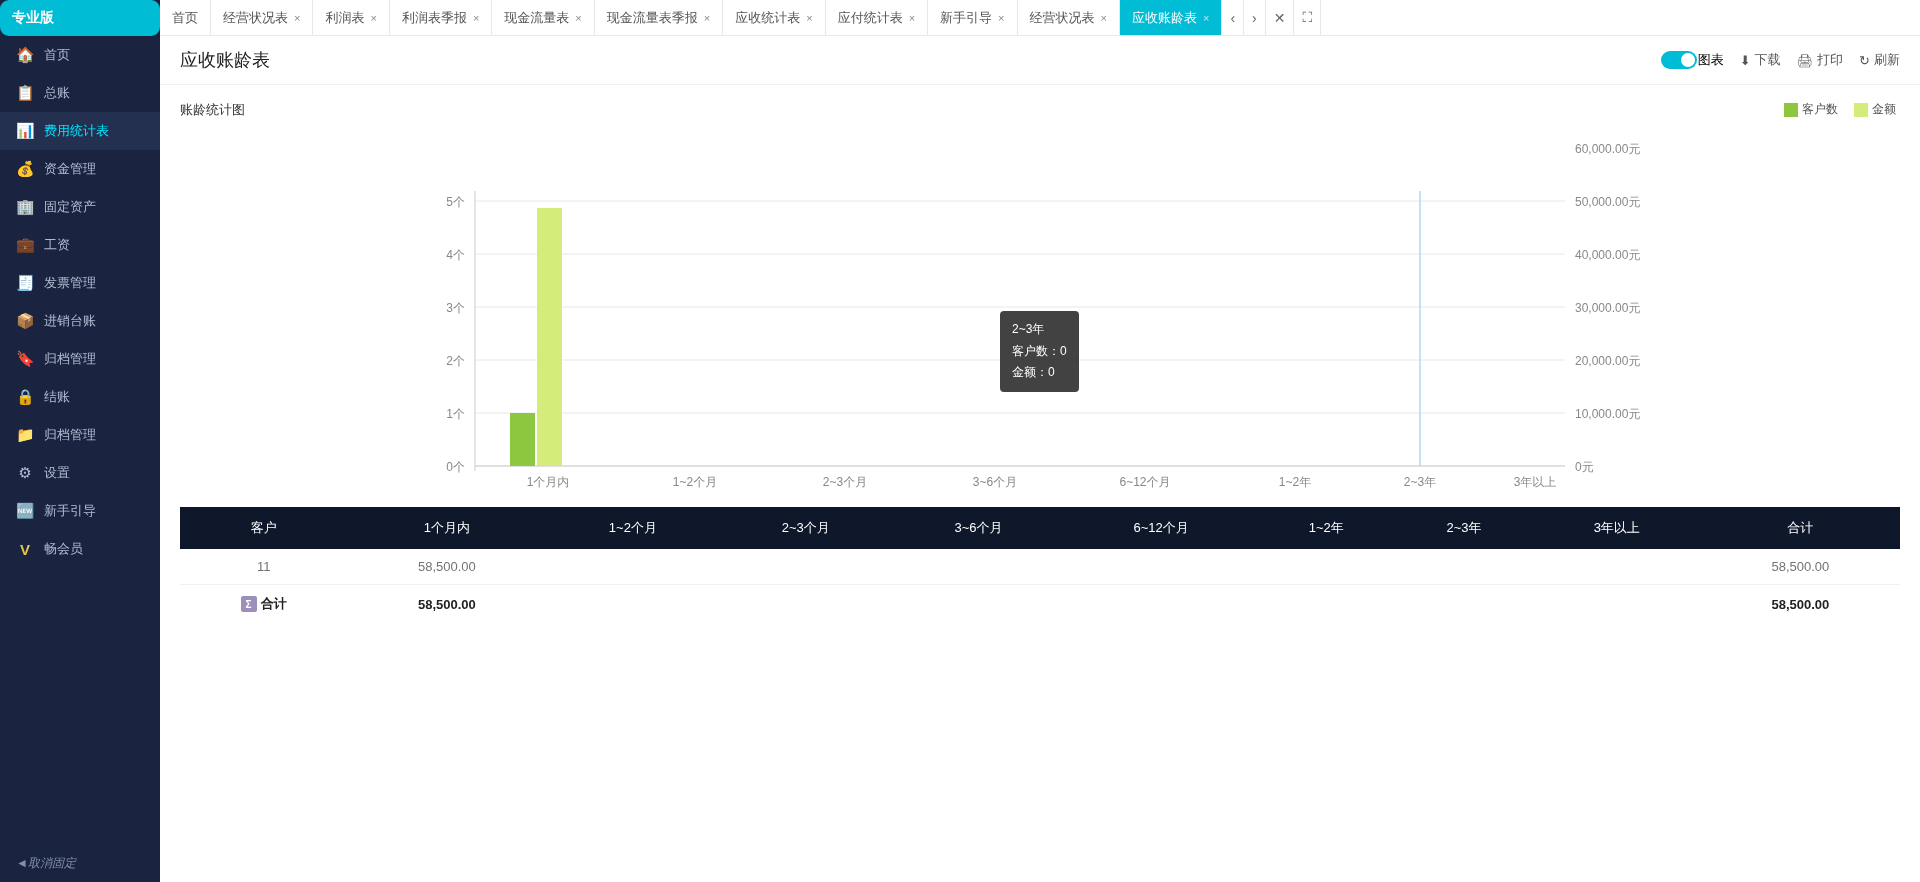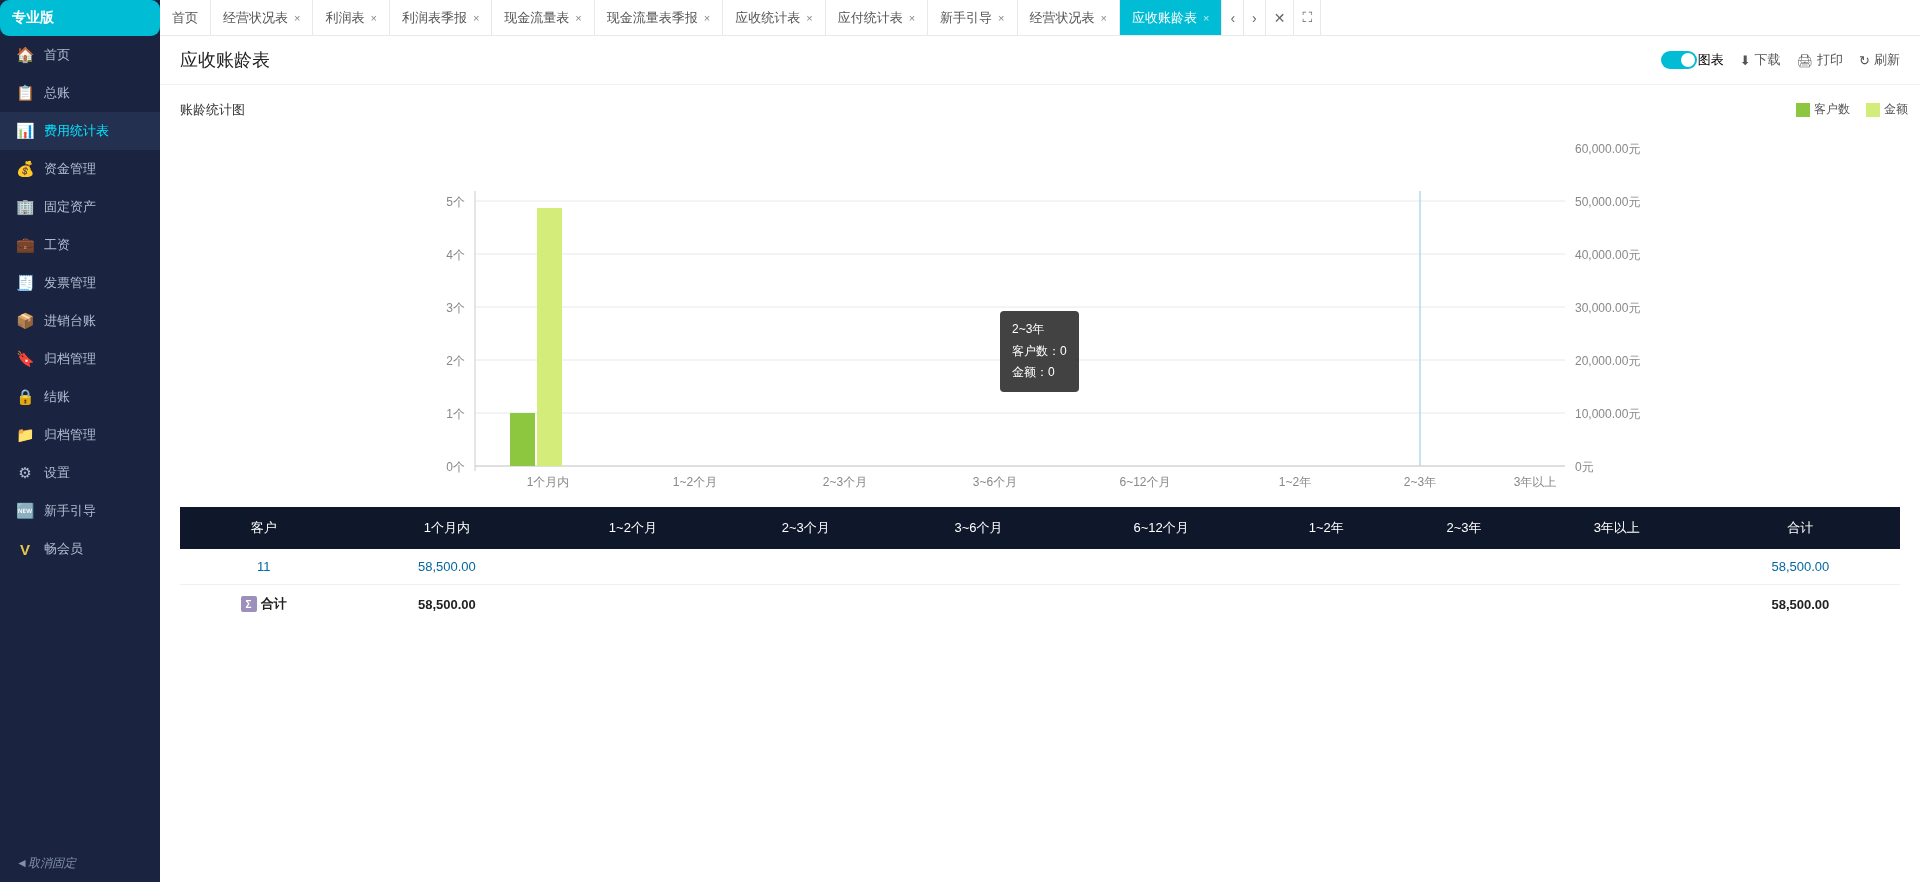--- a/index.html
+++ b/index.html
@@ -168,21 +168,21 @@
       position: relative;
     }
     .chart-title {
       font-size: 13px;
       color: #333;
       margin-bottom: 12px;
     }
     .chart-legend {
       position: absolute;
       top: 16px;
-      right: 12px;
+      right: 24px;
       display: flex;
       align-items: center;
       gap: 16px;
       font-size: 12px;
       color: #555;
     }
     .legend-item {
       display: flex;
       align-items: center;
       gap: 4px;
@@ -214,21 +214,21 @@
       padding: 12px 8px;
       text-align: center;
       font-weight: normal;
       border: none;
     }
     .table-header th:first-child { text-align: center; }
     .table-row td {
       padding: 10px 8px;
       text-align: center;
       border-bottom: 1px solid #f0f0f0;
-      color: #0369a1;
+      color: #737373;
     }
     .table-row td:first-child { text-align: center; }
     .table-footer td {
       padding: 10px 8px;
       text-align: center;
       border-top: 1px solid #e0e0e0;
       font-weight: bold;
       color: #222;
     }
     .total-row-label {

